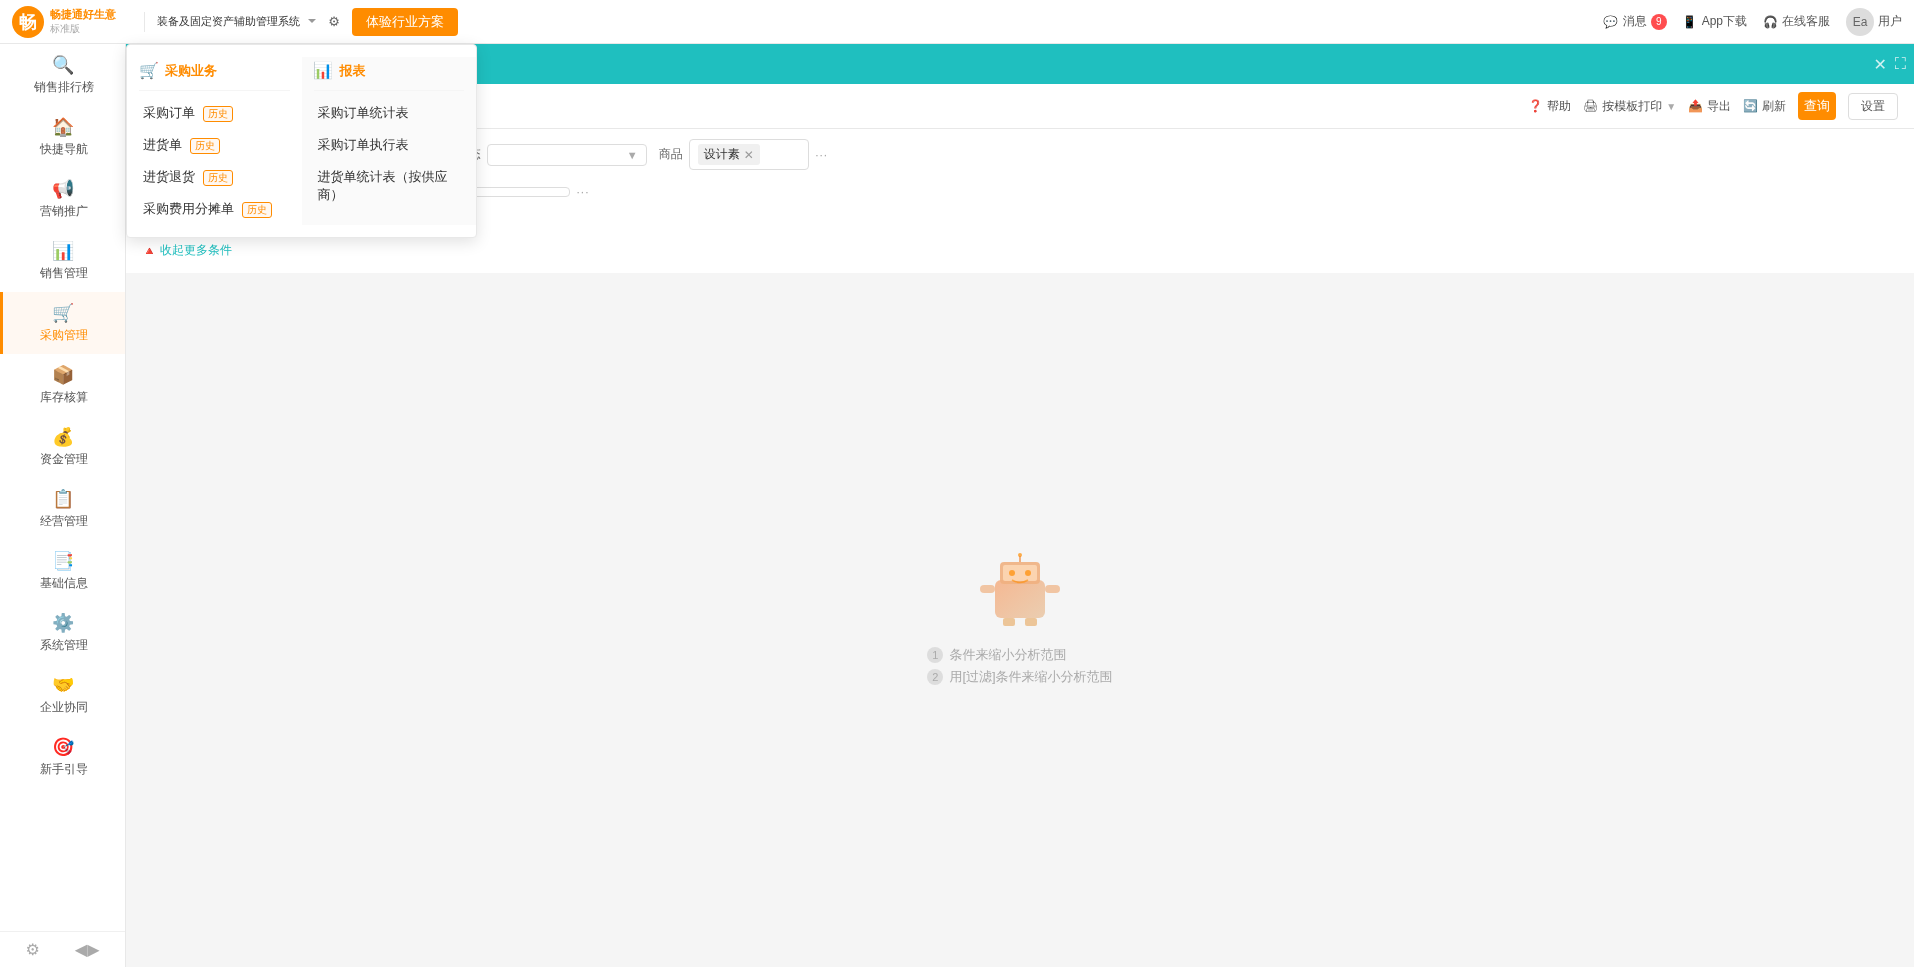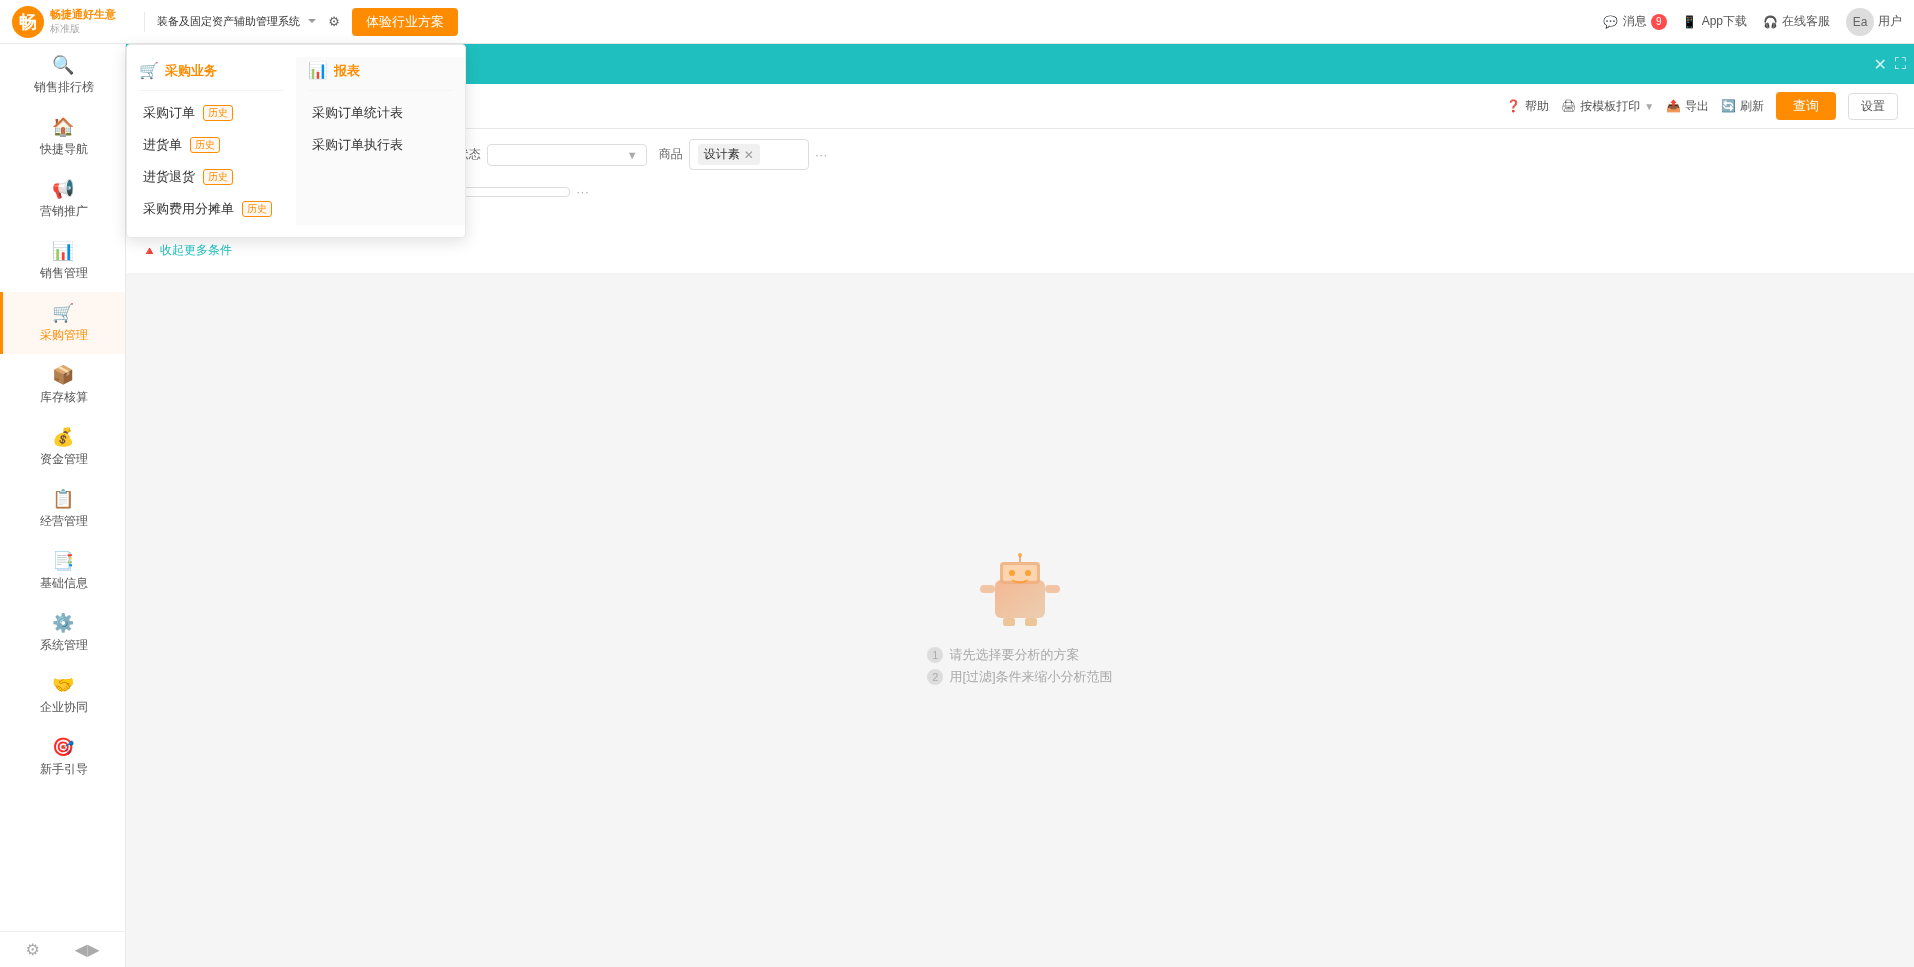--- a/index.html
+++ b/index.html
@@ -35,21 +35,21 @@
     .sidebar-item { display: flex; flex-direction: column; align-items: center; padding: 10px 4px; cursor: pointer; color: #555; font-size: 12px; border-left: 3px solid transparent; }
     .sidebar-item.active { color: #ff8c00; border-left: 3px solid #ff8c00; background: #fff8f2; }
     .sidebar-item-icon { font-size: 18px; margin-bottom: 3px; }
     .sidebar-bottom { margin-top: auto; border-top: 1px solid #f0f0f0; display: flex; padding: 8px; justify-content: space-around; }
     .sidebar-bottom-btn { cursor: pointer; color: #aaa; font-size: 16px; }
 
     
     .content-header { background: #fff; padding: 8px 16px; display: flex; align-items: center; gap: 12px; border-bottom: 1px solid #e8e8e8; flex-shrink: 0; }
     .content-header-right { margin-left: auto; display: flex; align-items: center; gap: 12px; }
     .header-action { display: flex; align-items: center; gap: 4px; color: #555; cursor: pointer; font-size: 12px; }
-    .query-btn { background: #ff8c00; color: white; border: none; padding: 5px 17px; border-radius: 4px; cursor: pointer; font-size: 13px; }
+    .query-btn { background: #ff8c00; color: white; border: none; padding: 5px 6px; border-radius: 4px; cursor: pointer; font-size: 13px; }
     .settings-small-btn { border: 1px solid #ddd; background: #fff; color: #555; padding: 4px 12px; border-radius: 4px; cursor: pointer; font-size: 12px; }
 
     
     .filter-area { background: #fff; padding: 10px 16px; flex-shrink: 0; }
     .filter-row { display: flex; align-items: center; gap: 12px; margin-bottom: 8px; flex-wrap: wrap; }
     .filter-item { display: flex; align-items: center; gap: 6px; }
     .filter-label { color: #666; font-size: 12px; white-space: nowrap; }
     .filter-input { border: 1px solid #ddd; border-radius: 4px; padding: 4px 8px; font-size: 12px; color: #333; min-width: 120px; cursor: pointer; display: flex; align-items: center; justify-content: space-between; }
     .filter-tag { background: #f0f0f0; border-radius: 3px; padding: 2px 6px; font-size: 12px; display: flex; align-items: center; gap: 4px; }
     .filter-tag-close { color: #999; cursor: pointer; }
@@ -64,21 +64,21 @@
     .empty-icon { width: 100px; height: 80px; margin: 0 auto 16px; position: relative; }
     .empty-text { color: #aaa; font-size: 13px; text-align: left; }
     .empty-text p { margin-bottom: 4px; display: flex; align-items: center; gap: 6px; }
     .step-num { width: 16px; height: 16px; border-radius: 50%; background: #ddd; color: #aaa; font-size: 11px; display: inline-flex; align-items: center; justify-content: center; }
 
     
     .dropdown-menu { position: absolute; top: 44px; left: 126px; background: white; border: 1px solid #e8e8e8; box-shadow: 0 4px 16px rgba(0,0,0,0.12); border-radius: 4px; z-index: 200; display: flex; min-width: 340px; padding: 12px 0; }
     .menu-col { flex: 1; padding: 0 12px; }
     .menu-col-title { display: flex; align-items: center; gap: 6px; color: #ff8c00; font-size: 13px; font-weight: 600; padding: 4px 0 10px; border-bottom: 1px solid #f5f5f5; margin-bottom: 6px; }
     .menu-col-title-icon { font-size: 16px; }
-    .menu-item { display: flex; align-items: center; gap: 8px; padding: 7px 4px; cursor: pointer; color: #333; font-size: 13px; }
+    .menu-item { display: flex; align-items: flex-end; gap: 8px; padding: 7px 4px; cursor: pointer; color: #333; font-size: 13px; }
     .history-badge { border: 1px solid #ff8c00; color: #ff8c00; border-radius: 3px; padding: 0 4px; font-size: 10px; background: #fff8f2; }
     .menu-col-right { flex: 1; padding: 0 12px; background: #fafafa; }
 
     
     .robot-svg { width: 100px; height: 80px; }
   </style>
 </head>
 <body>
 
 <div class="app-container">
@@ -311,21 +311,21 @@
               <rect x="33" y="68" width="12" height="8" rx="2" fill="#e8b070" opacity="0.7"></rect>
               <rect x="55" y="68" width="12" height="8" rx="2" fill="#e8b070" opacity="0.7"></rect>
 
               <rect x="10" y="35" width="15" height="8" rx="4" fill="#f0b080" opacity="0.7"></rect>
               <rect x="75" y="35" width="15" height="8" rx="4" fill="#f0b080" opacity="0.7"></rect>
             </svg>
           </div>
           <div class="empty-text">
             <p>
               <span class="step-num">1</span>
-              <span>请先选择要分析的方案</span>
+              <span>条件来缩小分析范围</span>
             </p>
             <p>
               <span class="step-num">2</span>
               <span>用[过滤]条件来缩小分析范围</span>
             </p>
           </div>
         </div>
       </div>
 
     </div>
@@ -358,16 +358,19 @@
       <div class="menu-col-title">
         <span class="menu-col-title-icon">📊</span>
         <span>报表</span>
       </div>
       <div class="menu-item">
         <span>采购订单统计表</span>
       </div>
       <div class="menu-item">
         <span>采购订单执行表</span>
       </div>
+      <div class="menu-item">
+        <span>进货单统计表（按供应商）</span>
+      </div>
     </div>
   </div>
 
 </div>
 
 </body></html>

